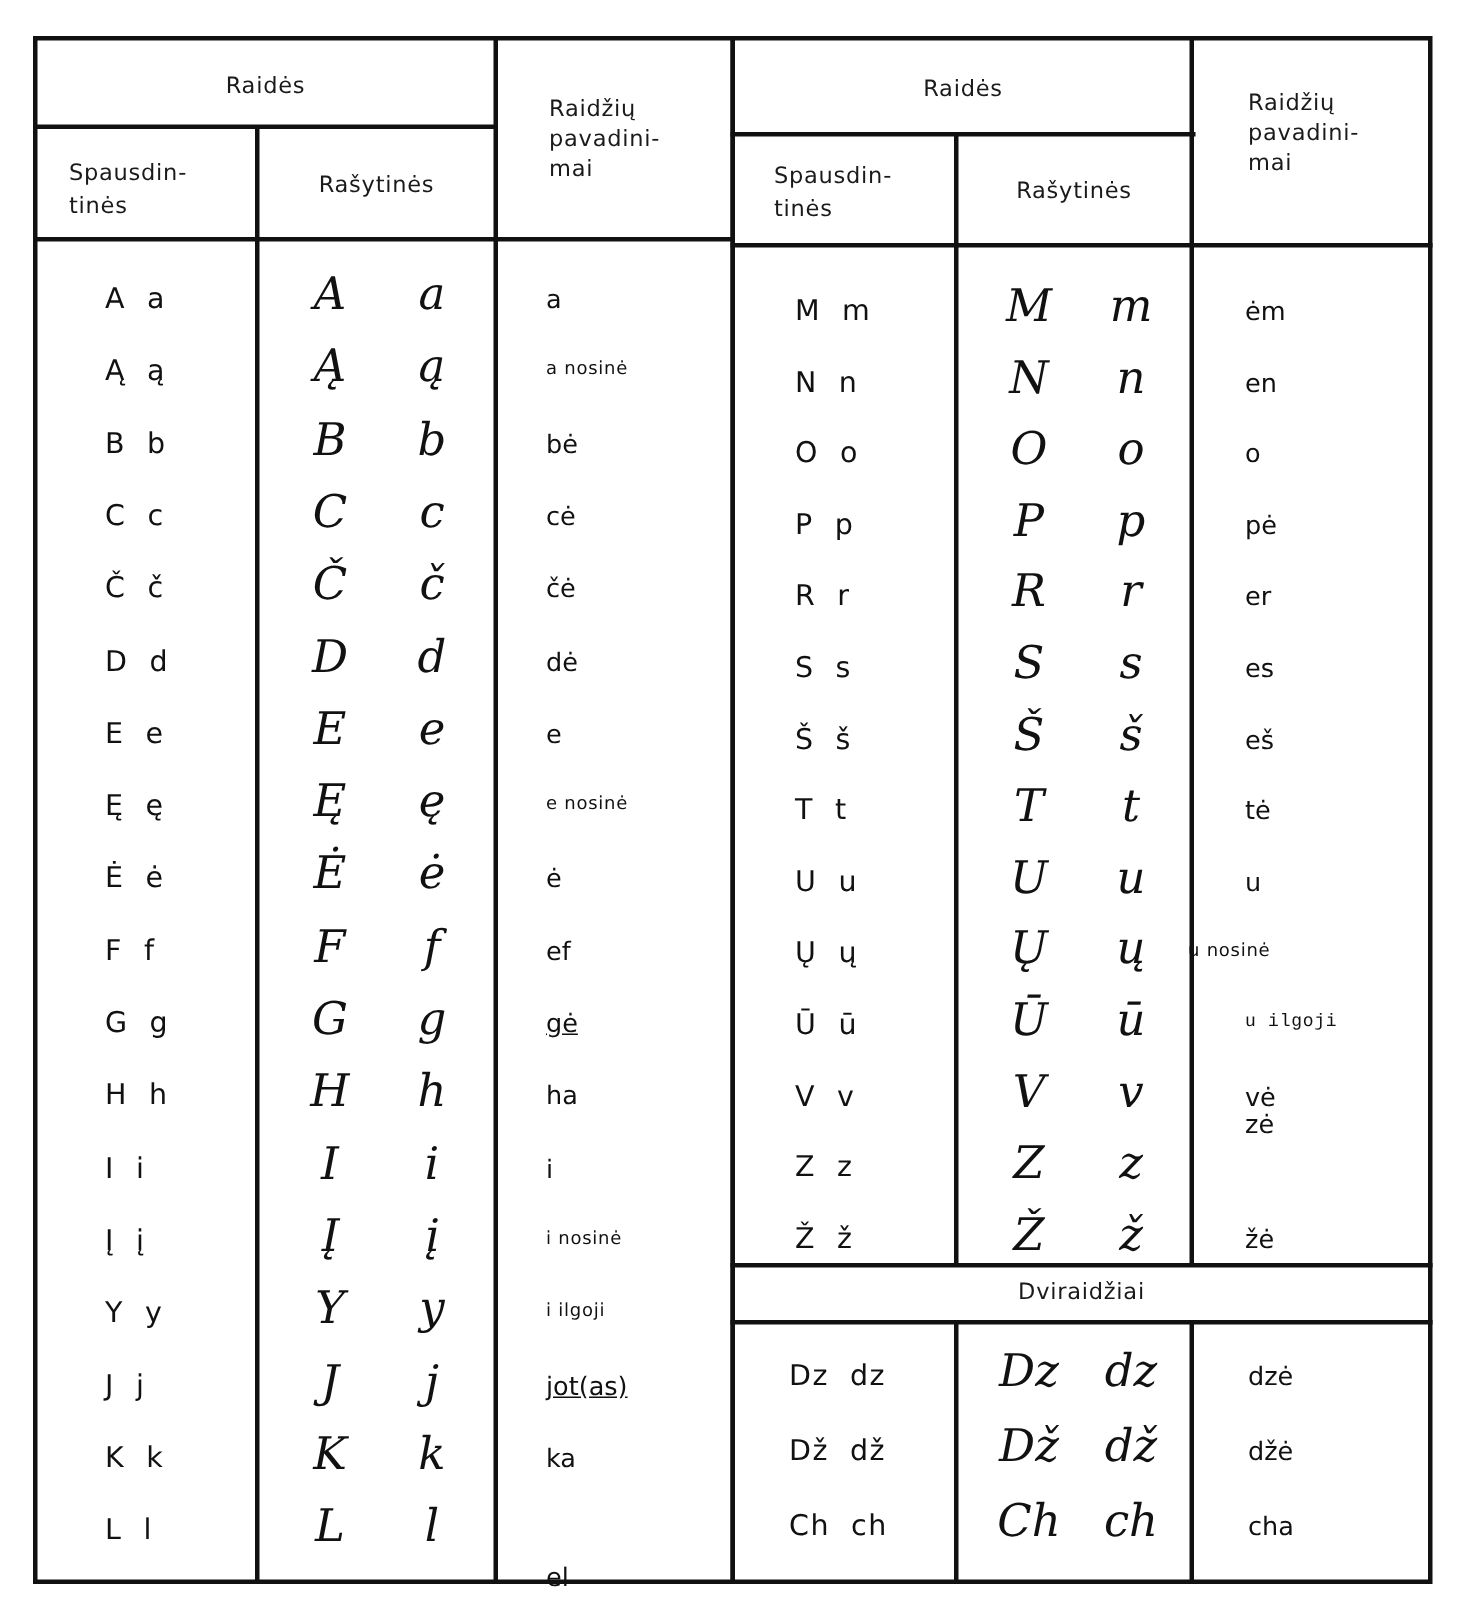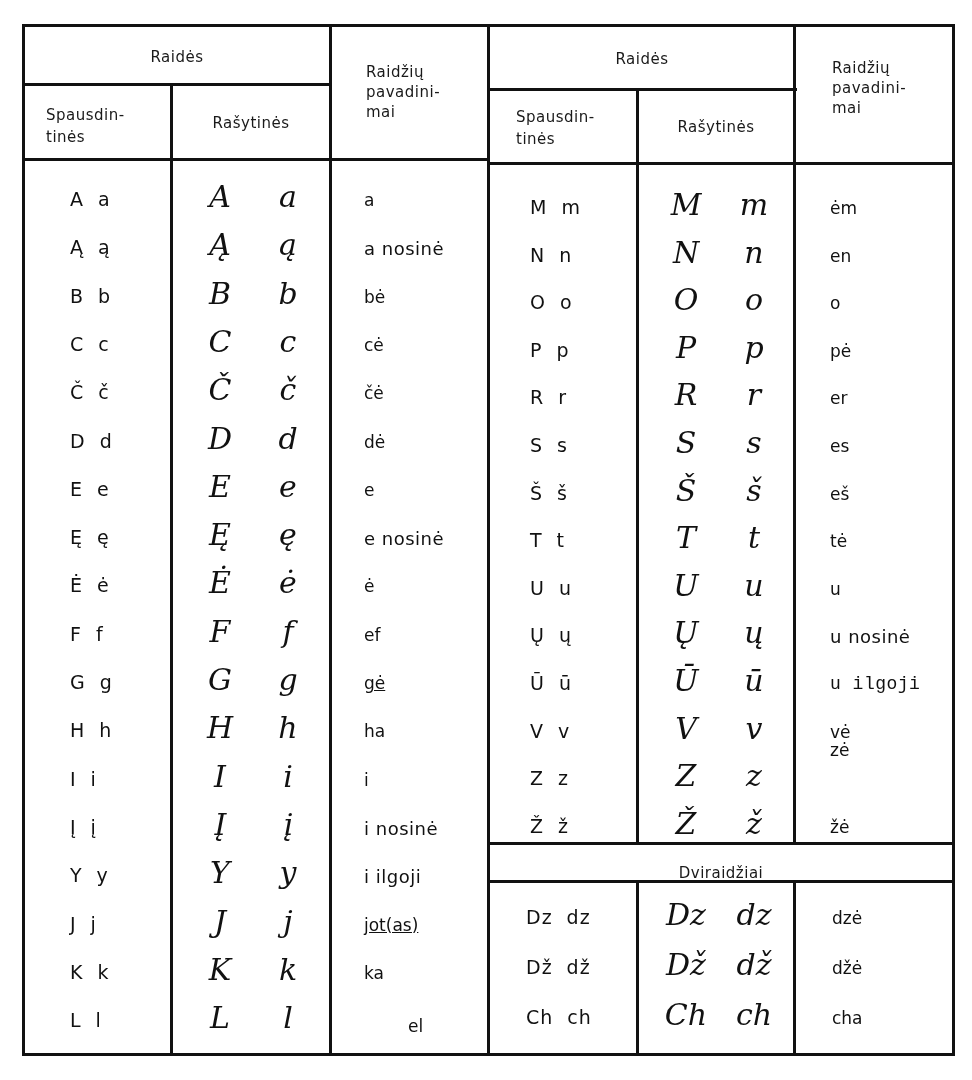--- a/index.html
+++ b/index.html
@@ -9,21 +9,21 @@
   .hline { position: absolute; height: 3px; background: #111; }
   .vline { position: absolute; width: 3px; background: #111; }
   .hdr { position: absolute; font-size: 15px; letter-spacing: 0.5px; color: #1a1a1a; }
   .hdr.center { text-align: center; }
   .cell { position: absolute; font-size: 19px; color: #111; white-space: nowrap; }
   .printed { letter-spacing: 1px; }
   .printed span + span { margin-left: 14px; }
   .script { font-family: "DejaVu Serif", serif; font-style: italic; font-size: 30px; }
   .script span { display: inline-block; width: 68px; text-align: center; }
   .name { font-size: 17px; }
-  .name.small { font-size: 18px; letter-spacing: 0.5px; }
+  .name.small { font-size: 12px; letter-spacing: 0.5px; }
 </style>
 </head>
 <body>
 
 <div class="frame" style="left:22px; top:24px; width:468px; height:1032px;"></div>
 
 <div class="frame" style="left:487px; top:24px; width:468px; height:1032px;"></div>
 
 <div class="hline" style="left:22px; top:83px; width:310px;"></div>
 <div class="vline" style="left:170px; top:84px; height:972px;"></div>
@@ -55,21 +55,21 @@
 <div class="hdr" style="left:516px; top:106px; line-height:22px;">
   <div>Spausdin-</div>
   <div>tinės</div>
 </div>
 <div class="hdr center" style="left:638px; top:118px; width:156px;">Rašytinės</div>
 <div class="hdr" style="left:832px; top:58px; line-height:20px;">
   <div>Raidžių</div>
   <div>pavadini-</div>
   <div>mai</div>
 </div>
-<div class="hdr center" style="left:487px; top:852px; width:468px;margin-top:12px;">Dviraidžiai</div>
+<div class="hdr center" style="left:487px; top:852px; width:468px;">Dviraidžiai</div>
 
 <div id="left-rows">
     <div class="cell printed" style="left: 70px; top: 188px;"><span>A</span><span>a</span></div>
     <div class="cell script" style="left: 186px; top: 179px;"><span>A</span><span>a</span></div>
     <div class="cell name" style="left: 364px; top: 190px;">a</div>
     <div class="cell printed" style="left: 70px; top: 236.3px;"><span>Ą</span><span>ą</span></div>
     <div class="cell script" style="left: 186px; top: 227.3px;"><span>Ą</span><span>ą</span></div>
     <div class="cell name small" style="left: 364px; top: 238.3px;">a nosinė</div>
     <div class="cell printed" style="left: 70px; top: 284.6px;"><span>B</span><span>b</span></div>
     <div class="cell script" style="left: 186px; top: 275.6px;"><span>B</span><span>b</span></div>
@@ -111,21 +111,21 @@
     <div class="cell script" style="left: 186px; top: 855.2px;"><span>Y</span><span>y</span></div>
     <div class="cell name small" style="left: 364px; top: 866.2px;">i ilgoji</div>
     <div class="cell printed" style="left: 70px; top: 912.5px;"><span>J</span><span>j</span></div>
     <div class="cell script" style="left: 186px; top: 903.5px;"><span>J</span><span>j</span></div>
     <div class="cell name" style="left: 364px; top: 914.5px; text-decoration: underline;">jot(as)</div>
     <div class="cell printed" style="left: 70px; top: 960.8px;"><span>K</span><span>k</span></div>
     <div class="cell script" style="left: 186px; top: 951.8px;"><span>K</span><span>k</span></div>
     <div class="cell name" style="left: 364px; top: 962.8px;">ka</div>
     <div class="cell printed" style="left: 70px; top: 1009.1px;"><span>L</span><span>l</span></div>
     <div class="cell script" style="left: 186px; top: 1000.1px;"><span>L</span><span>l</span></div>
-    <div class="cell name" style="left: 364px; top: 1016px; margin-left: 44px;">el</div>
+    <div class="cell name" style="left: 364px; top: 1042px;">el</div>
   </div>
 <div id="right-rows">
     <div class="cell printed" style="left: 530px; top: 196px;"><span>M</span><span>m</span></div>
     <div class="cell script" style="left: 652px; top: 187px;"><span>M</span><span>m</span></div>
     <div class="cell name" style="left: 830px; top: 198px; text-align: center;">ėm</div>
     <div class="cell printed" style="left: 530px; top: 243.6px;"><span>N</span><span>n</span></div>
     <div class="cell script" style="left: 652px; top: 234.6px;"><span>N</span><span>n</span></div>
     <div class="cell name" style="left: 830px; top: 245.6px;">en</div>
     <div class="cell printed" style="left: 530px; top: 291.2px;"><span>O</span><span>o</span></div>
     <div class="cell script" style="left: 652px; top: 282.2px;"><span>O</span><span>o</span></div>
@@ -143,21 +143,21 @@
     <div class="cell script" style="left: 652px; top: 472.6px;"><span>Š</span><span>š</span></div>
     <div class="cell name" style="left: 830px; top: 483.6px;">eš</div>
     <div class="cell printed" style="left: 530px; top: 529.2px;"><span>T</span><span>t</span></div>
     <div class="cell script" style="left: 652px; top: 520.2px;"><span>T</span><span>t</span></div>
     <div class="cell name" style="left: 830px; top: 531.2px; text-align: center;">tė</div>
     <div class="cell printed" style="left: 530px; top: 576.8px;"><span>U</span><span>u</span></div>
     <div class="cell script" style="left: 652px; top: 567.8px;"><span>U</span><span>u</span></div>
     <div class="cell name" style="left: 830px; top: 578.8px;">u</div>
     <div class="cell printed" style="left: 530px; top: 624.4px;"><span>Ų</span><span>ų</span></div>
     <div class="cell script" style="left: 652px; top: 615.4px;"><span>Ų</span><span>ų</span></div>
-    <div class="cell name small" style="left: 830px; top: 626.4px;">u nosinė</div>
+    <div class="cell name small" style="left: 792px; top: 626.4px;">u nosinė</div>
     <div class="cell printed" style="left: 530px; top: 672px;"><span>Ū</span><span>ū</span></div>
     <div class="cell script" style="left: 652px; top: 663px;"><span>Ū</span><span>ū</span></div>
     <div class="cell name small" style="left: 830px; top: 674px; font-family: Liberation Mono, monospace;">u ilgoji</div>
     <div class="cell printed" style="left: 530px; top: 719.6px;"><span>V</span><span>v</span></div>
     <div class="cell script" style="left: 652px; top: 710.6px;"><span>V</span><span>v</span></div>
     <div class="cell name" style="left: 830px; top: 721.6px;">vė</div>
     <div class="cell printed" style="left: 530px; top: 767.2px;"><span>Z</span><span>z</span></div>
     <div class="cell script" style="left: 652px; top: 758.2px;"><span>Z</span><span>z</span></div>
     <div class="cell name" style="left: 830px; top: 740px;">zė</div>
     <div class="cell printed" style="left: 530px; top: 814.8px;"><span>Ž</span><span>ž</span></div>

